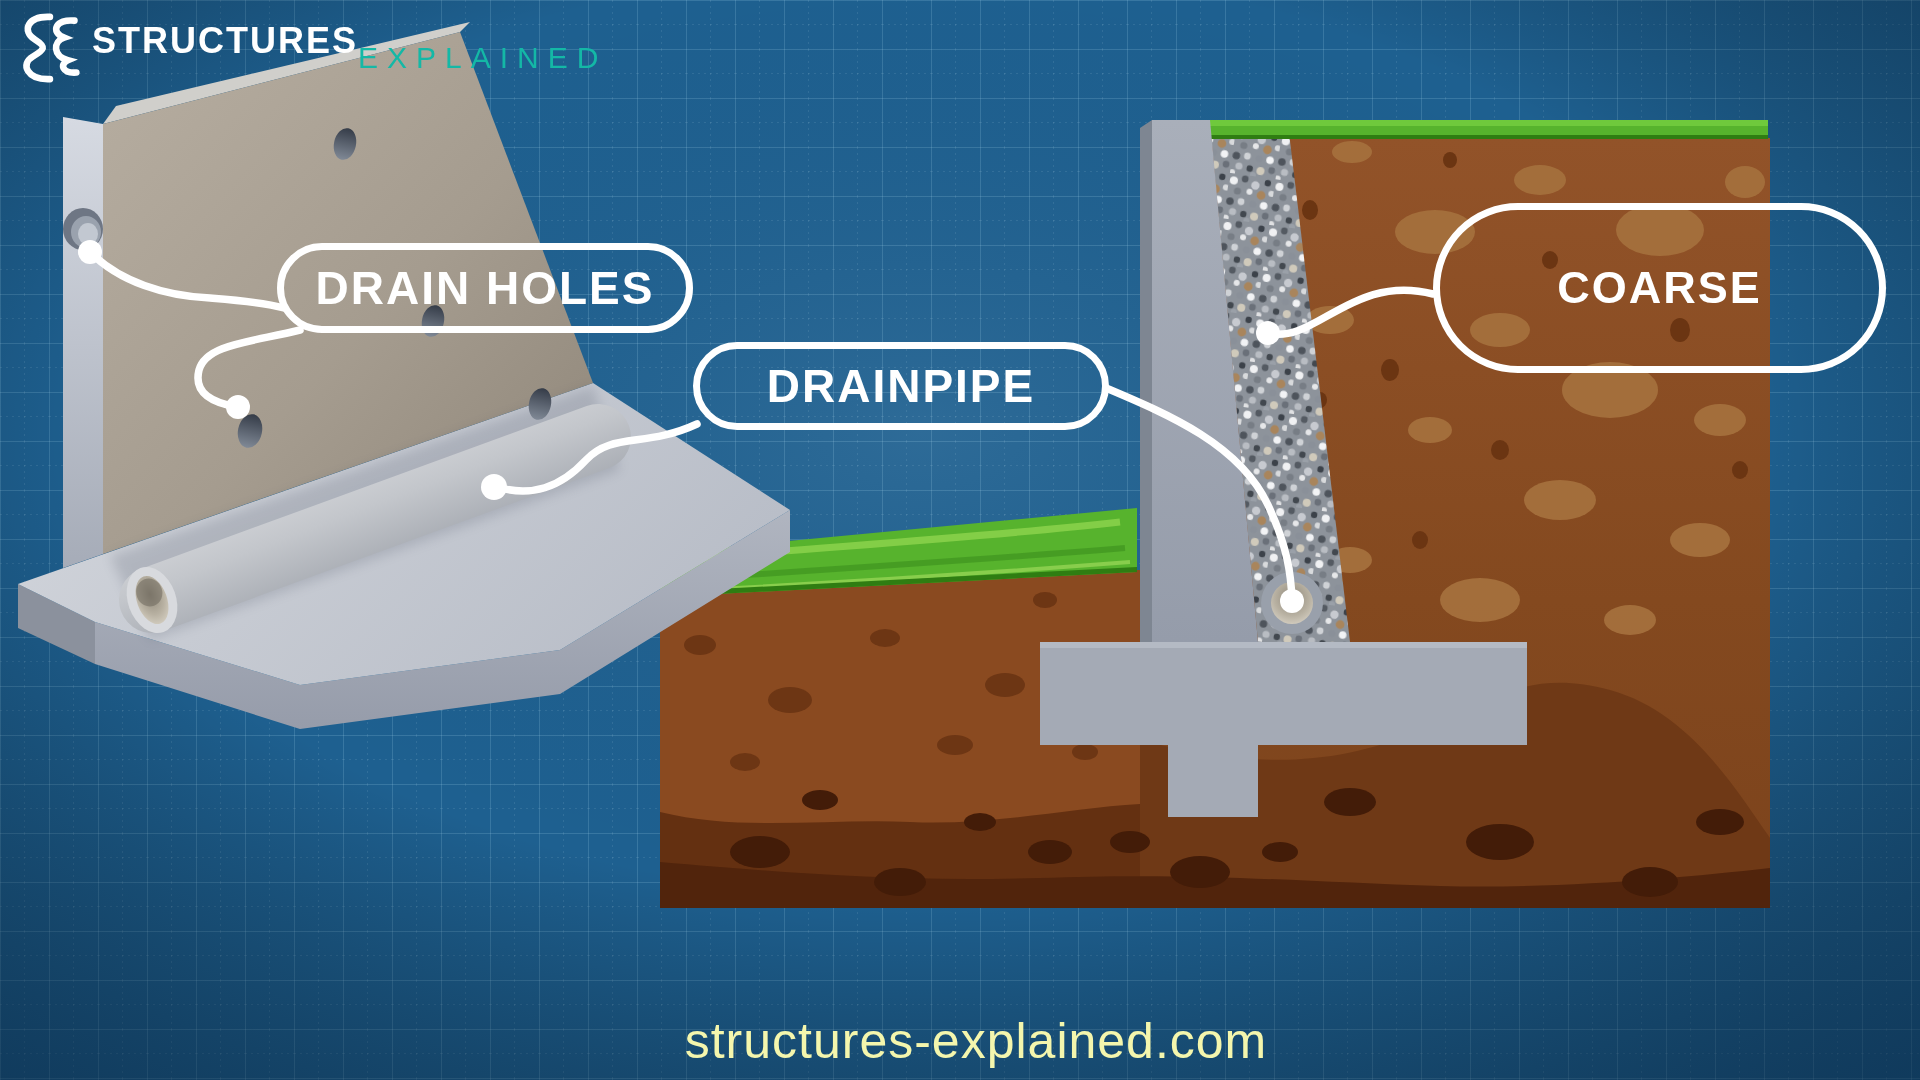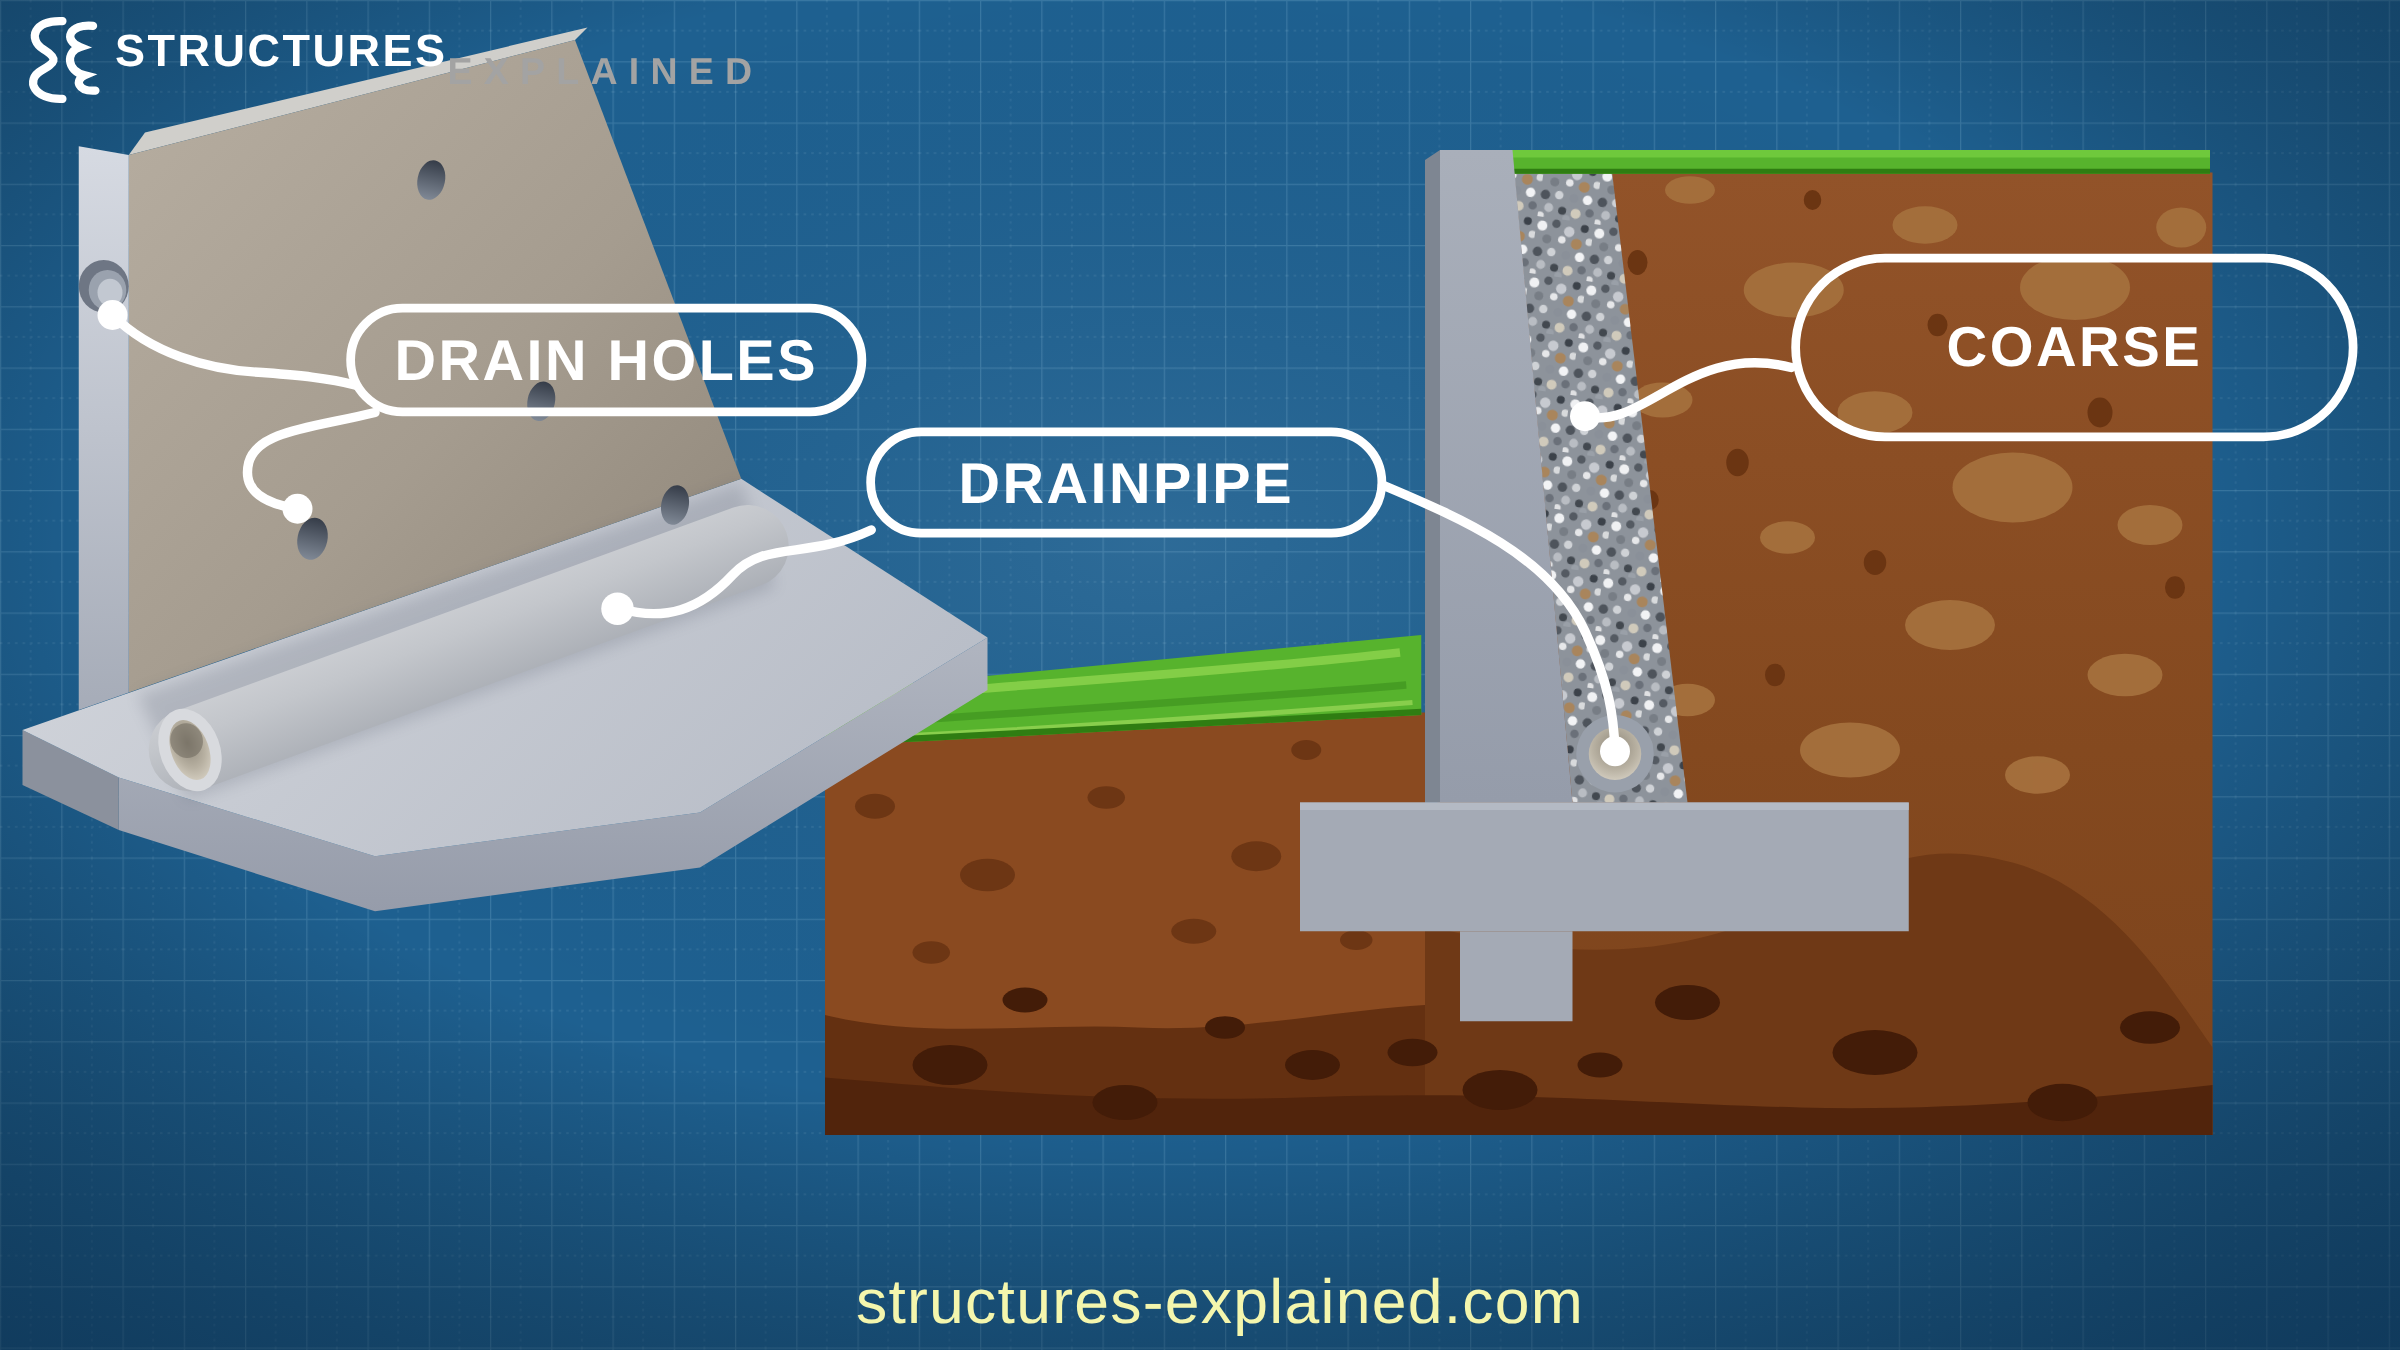--- a/index.html
+++ b/index.html
@@ -4,28 +4,28 @@
 <style>
   html,body{margin:0;padding:0;background:#0e3350;}
   .stage{position:relative;width:1920px;height:1080px;overflow:hidden;
          font-family:"Liberation Sans", sans-serif;}
   .stage svg.scene{position:absolute;left:0;top:0;}
   
   .logo{position:absolute;left:16px;top:6px;display:flex;align-items:center;gap:10px;color:#fff;}
   .logo .mono{width:66px;height:84px;}
   .logo .words{display:flex;flex-direction:row;line-height:1;}
   .logo .l1{font-size:36px;font-weight:bold;letter-spacing:2px;}
-  .logo .l2{font-size:30px;font-weight:bold;letter-spacing:9px;margin-top:20px;color:#a3a3a3;}
+  .logo .l2{font-size:30px;font-weight:normal;letter-spacing:9px;margin-top:20px;color:#14b8a6;}
   
   .pill{position:absolute;box-sizing:border-box;border:7px solid #ffffff;border-radius:90px;
         display:flex;flex-direction:column;align-items:center;justify-content:center;
         color:#ffffff;font-weight:bold;text-align:center;background:transparent;}
   .pill-drainholes{left:277px;top:243px;width:416px;height:90px;font-size:46px;letter-spacing:2px;}
   .pill-drainpipe{left:693px;top:342px;width:416px;height:88px;font-size:46px;letter-spacing:2px;}
-  .pill-coarse{left:1433px;top:203px;width:453px;height:150px;font-size:45px;letter-spacing:2px;line-height:1.14;}
+  .pill-coarse{left:1433px;top:203px;width:453px;height:170px;font-size:45px;letter-spacing:2px;line-height:1.14;}
   
   .site{position:absolute;left:0;right:0;top:1012px;text-align:center;
         font-size:50px;color:#f4f6ad;letter-spacing:1px;padding-left:32px;}
 </style>
 </head>
 <body>
 
 <div class="stage">
 
 <svg class="scene" width="1920" height="1080" viewBox="0 0 1920 1080">

